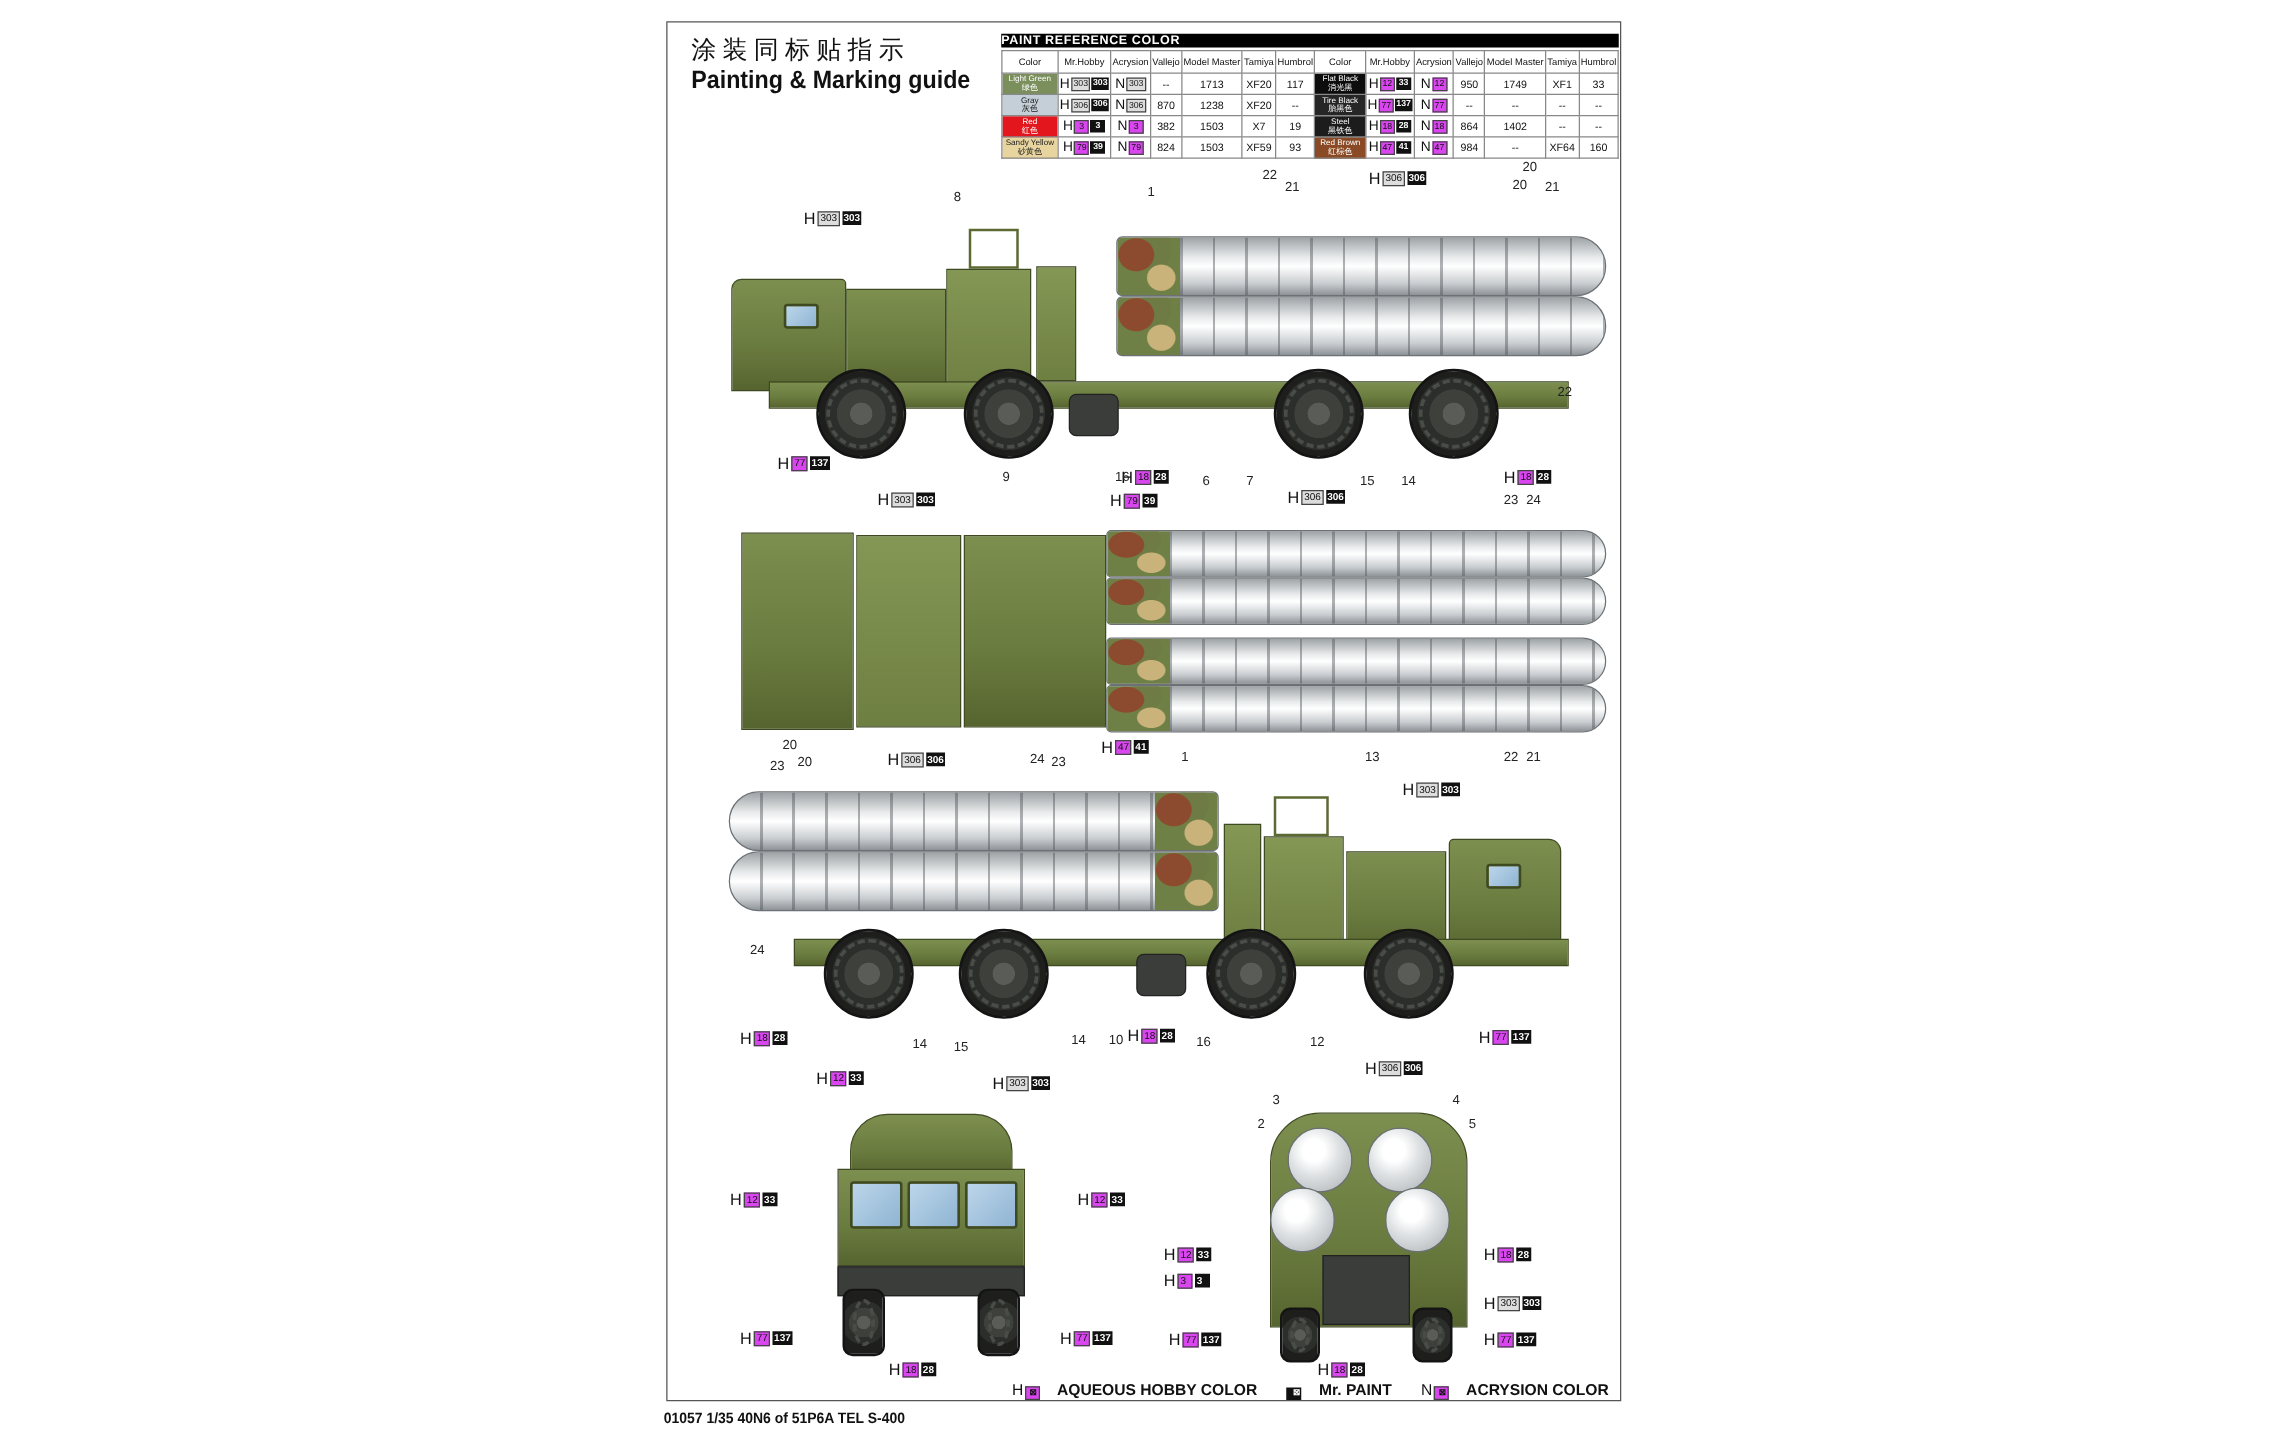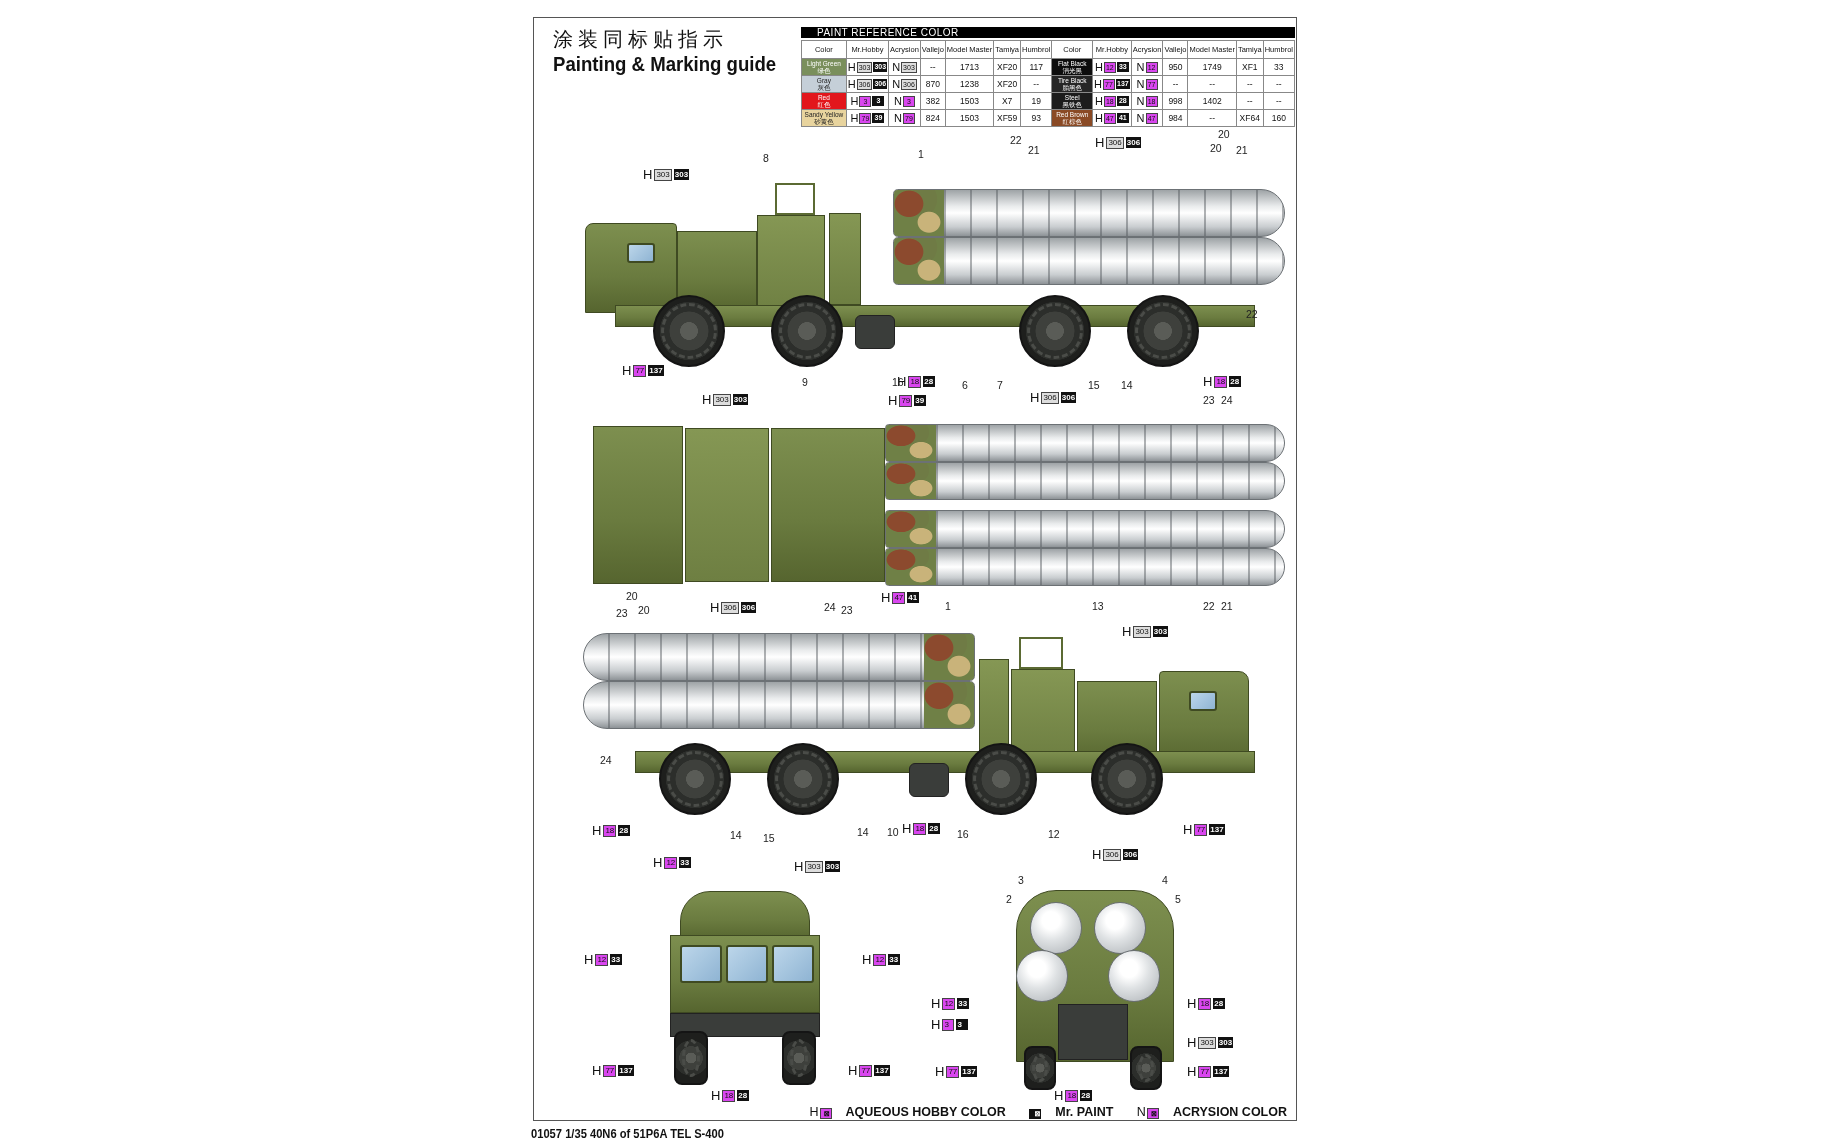--- a/index.html
+++ b/index.html
@@ -5,21 +5,21 @@
   * { box-sizing: border-box; margin: 0; padding: 0; }
   html, body { width: 1832px; height: 1145px; background: #ffffff; overflow: hidden; }
   body { position: relative; font-family: "Liberation Sans", sans-serif; color: #111; }
 
   .frame { position: absolute; left: 533px; top: 17px; width: 764px; height: 1104px; border: 1.5px solid #555; background: #fff; }
   .title-cn { position: absolute; left: 553px; top: 26px; font-family: "DejaVu Sans", sans-serif; font-size: 20px; letter-spacing: 5px; color: #111; }
   .title-en { position: absolute; left: 553px; top: 53px; font-size: 20px; font-weight: bold; color: #111; transform: scaleX(0.93); transform-origin: left; }
 
   
   .paint { position: absolute; left: 801px; top: 27px; width: 494px; }
-  .paint-head { background: #000; color: #fff; font-size: 10px; font-weight: normal; height: 11px; line-height: 11px; padding-left: 16px; letter-spacing: 0.5px; }
+  .paint-head { background: #000; color: #fff; font-size: 10px; font-weight: bold; height: 11px; line-height: 11px; padding-left: 0; letter-spacing: 0.5px; }
   table.pt { border-collapse: collapse; width: 100%; margin-top: 2px; font-size: 8.5px; }
   table.pt td, table.pt th { border: 0.8px solid #888; text-align: center; height: 17px; padding: 0 1px; white-space: nowrap; }
   table.pt th { font-weight: normal; font-size: 7.5px; height: 18px; line-height: 8px; }
   .sw { font-size: 6.5px; line-height: 7px; color: #fff; }
   .sw.light { color: #222; }
   .code { display: inline-flex; align-items: center; gap: 1px; font-size: 9px; }
   .code .H { font-size: 11px; }
   .box-w { display: inline-block; border: 0.8px solid #444; padding: 0 1px; font-size: 7px; line-height: 9px; min-width: 12px; background: #d946ef; }
   .box-b { display: inline-block; background: #111; color: #fff; padding: 0 1px; font-size: 7px; line-height: 10px; font-weight: bold; min-width: 12px; }
   .box-g { background: #ddd; }
@@ -179,21 +179,21 @@
           </td>
           <td><span class="code">
               <span class="H">H</span>
               <span class="box-w ">18</span>
               <span class="box-b">28</span>
             </span></td>
       <td><span class="code">
               <span class="H">N</span>
               <span class="box-w ">18</span>
             </span></td>
-      <td>998</td>
+      <td>864</td>
       <td>1402</td>
       <td>--</td>
       <td>--</td>
         </tr>
         <tr>
           <td style="background:#e8d49e">
             <div class="sw light">Sandy Yellow</div>
             <div class="sw light">砂黄色</div>
           </td>
           <td><span class="code">

